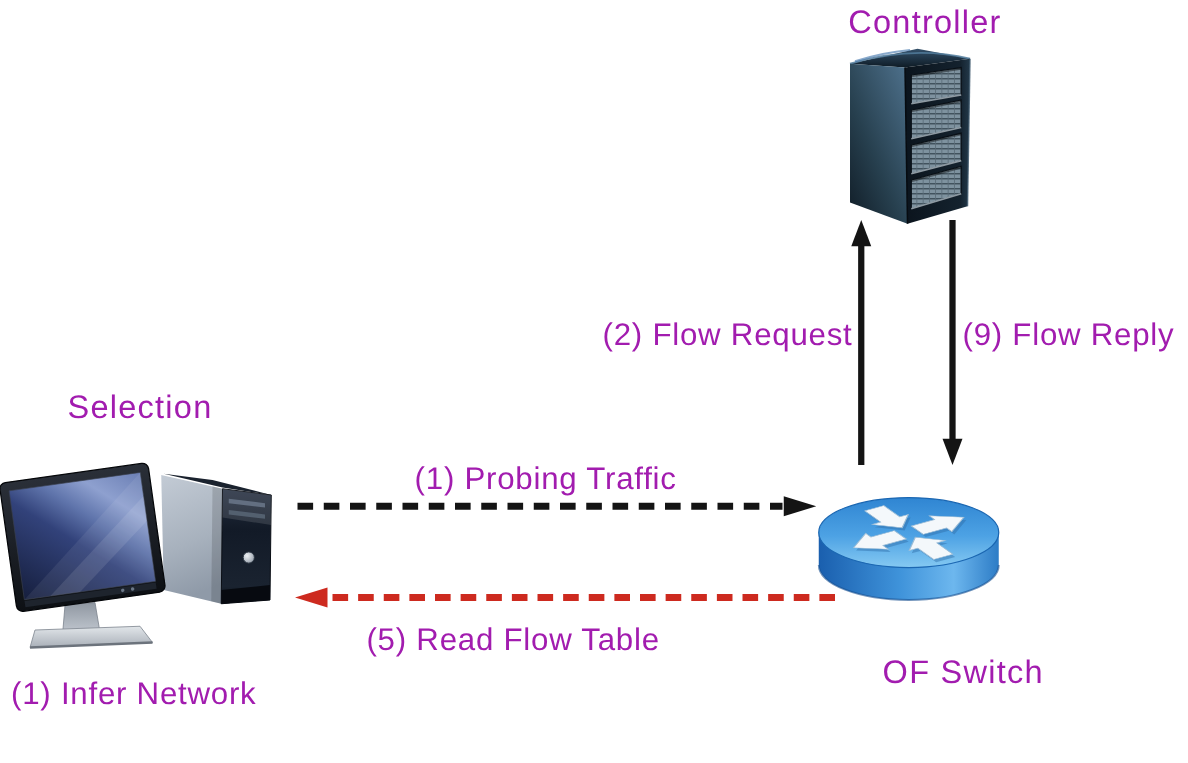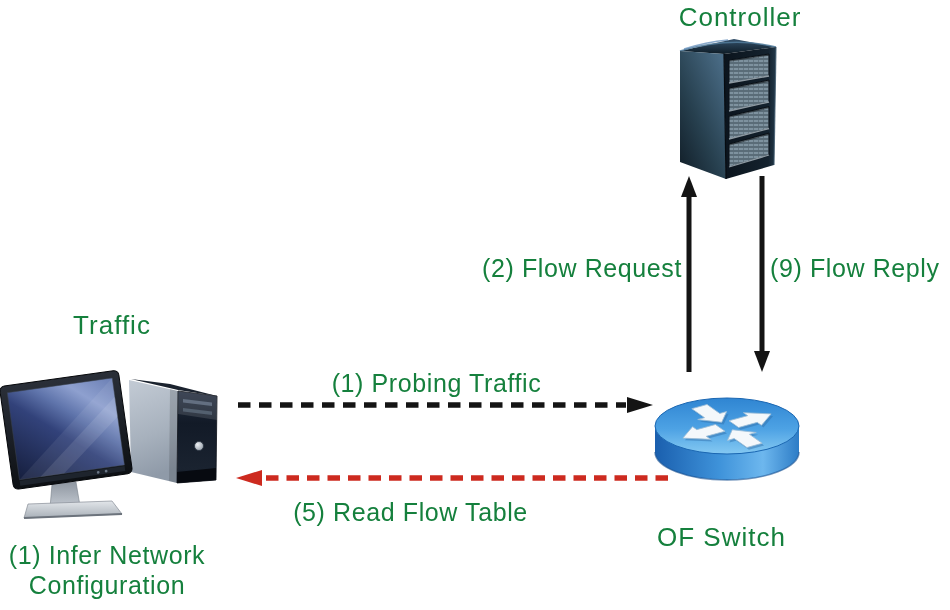--- a/index.html
+++ b/index.html
@@ -9,21 +9,21 @@
     background: #ffffff;
     font-family: "Liberation Sans", sans-serif;
     color: #1c1c1c;
     overflow: hidden;
   }
   .abs { position: absolute; }
   .lbl {
     font-size: 25px;
     letter-spacing: 0.6px;
     line-height: 30px;
-    color: #15803d;
+    color: #a21caf;
     white-space: nowrap;
   }
   .node-lbl { font-size: 26px; letter-spacing: 1px; }
   .center { text-align: center; }
   .right  { text-align: right; }
   .annot  { white-space: normal; }
 </style>
 </head>
 <body>
 
@@ -91,21 +91,21 @@
 
   <svg class="abs" style="left:753px; top:176px;" width="18" height="196" viewBox="0 0 18 196">
     <line x1="9" y1="0" x2="9" y2="178" stroke="#141414" stroke-width="5"></line>
     <polygon points="1,175 17,175 9,196" fill="#141414"></polygon>
   </svg>
 
   <div class="abs lbl right" style="left:455px; top:253px; width:227px;">(2) Flow Request</div>
 
   <div class="abs lbl" style="left:770px; top:253px; width:180px;">(9) Flow Reply</div>
 
-  <div class="abs lbl node-lbl center" style="left:32px; top:310px; width:160px;">Traffic</div>
+  <div class="abs lbl node-lbl center" style="left:32px; top:310px; width:160px;">Selection</div>
 
   <svg class="abs" style="left:0px; top:360px;" width="240" height="175" viewBox="0 0 240 175">
     <defs>
       <linearGradient id="tw-side" x1="0" y1="0" x2="0.2" y2="1">
         <stop offset="0" stop-color="#c3cbd5"></stop>
         <stop offset="0.6" stop-color="#a7b1bd"></stop>
         <stop offset="1" stop-color="#8f9aa8"></stop>
       </linearGradient>
       <linearGradient id="tw-front" x1="0" y1="0" x2="0" y2="1">
         <stop offset="0" stop-color="#242e40"></stop>
@@ -211,20 +211,19 @@
           <use href="#ar-out" transform="rotate(148)"></use>
           <use href="#ar-in" transform="rotate(58)"></use>
           <use href="#ar-in" transform="rotate(238)"></use>
         </g>
       </g>
     </g>
   </svg>
 
   <div class="abs lbl center" style="left:258px; top:497px; width:305px;">(5) Read Flow Table</div>
 
-  <div class="abs lbl node-lbl center" style="left:624px; top:522px; width:195px;">OF Switch</div>
+  <div class="abs lbl node-lbl center" style="left:640px; top:522px; width:195px;text-align:right;">OF Switch</div>
 
   <div class="abs lbl annot center" style="left:0px; top:540px; width:214px;">
     <div>(1) Infer Network</div>
-    <div>Configuration</div>
   </div>
 
 </div>
 
 </body></html>

